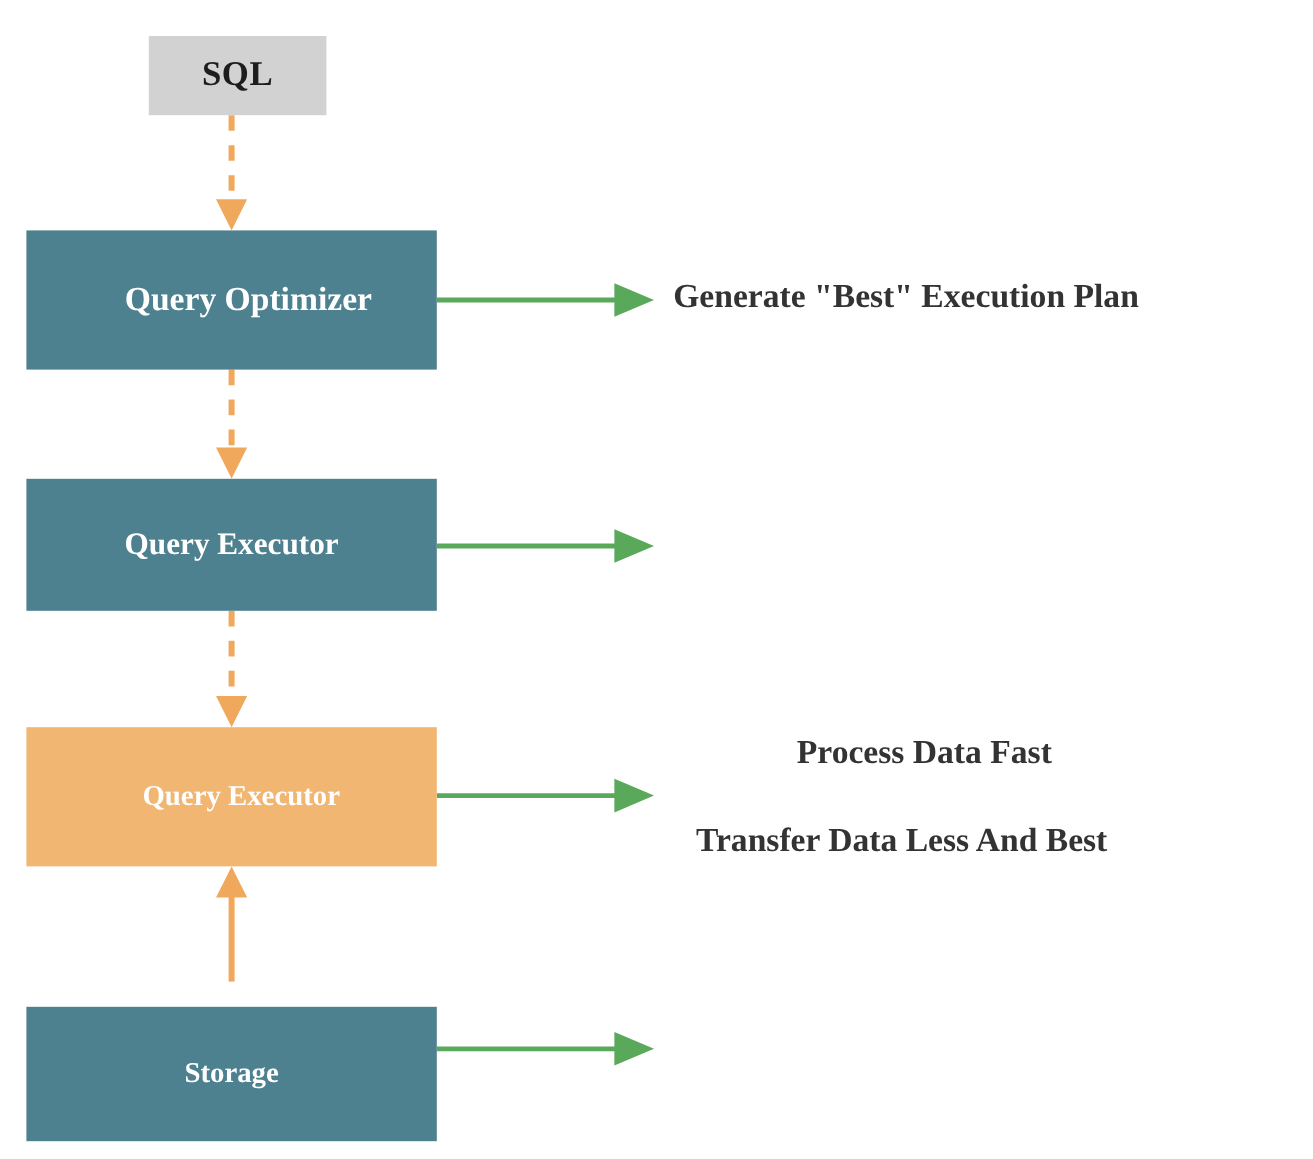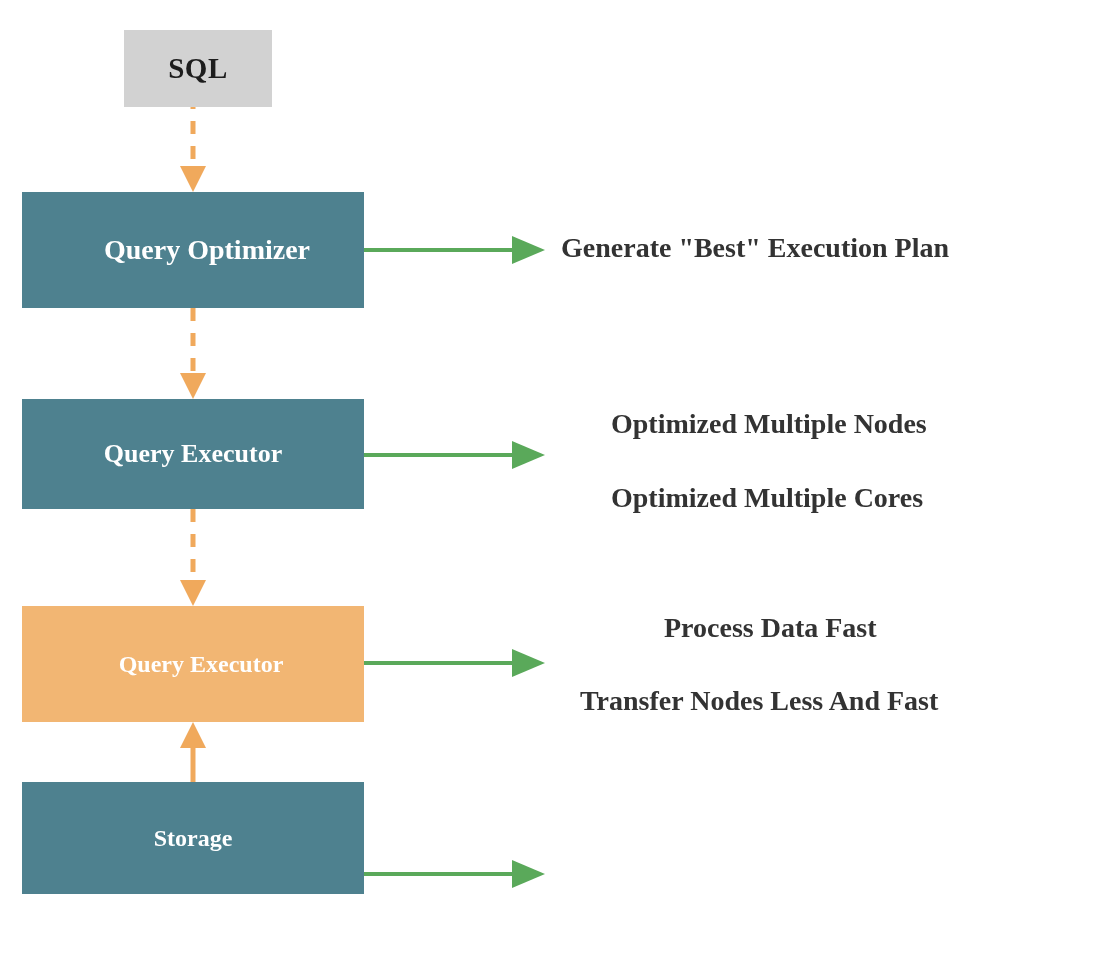--- a/index.html
+++ b/index.html
@@ -24,21 +24,21 @@
     justify-content: center;
     text-align: center;
     font-weight: bold;
     box-sizing: border-box;
     line-height: 1.1;
   }
   .node-sql {
     left: 124px;
     top: 30px;
     width: 148px;
-    height: 77px;
+    height: 66px;
     background: #d2d2d2;
     color: #1d1d1d;
     font-size: 29px;
     letter-spacing: 0.5px;
   }
   .node-optimizer {
     left: 22px;
     top: 192px;
     width: 342px;
     height: 116px;
@@ -61,21 +61,21 @@
     top: 606px;
     width: 342px;
     height: 116px;
     background: #f2b673;
     color: #ffffff;
     font-size: 24px;
     padding-left: 16px;
   }
   .node-storage {
     left: 22px;
-    top: 782px;
+    top: 839px;
     width: 342px;
     height: 112px;
     background: #4e818f;
     color: #ffffff;
     font-size: 24px;
   }
 
   .flow-label {
     position: absolute;
     color: #333333;
@@ -163,22 +163,20 @@
   <div class="node node-executor">
     <span>Query Executor</span>
   </div>
 
   <div class="node node-storage">
     <span>Storage</span>
   </div>
 
   <div class="flow-label lbl-plan">Generate "Best" Execution Plan</div>
 
-  <div class="flow-label lbl-nodes">Optimized Multiple Nodes</div>
 
-  <div class="flow-label lbl-cores">Optimized Multiple Cores</div>
 
   <div class="flow-label lbl-process">Process Data Fast</div>
 
-  <div class="flow-label lbl-transfer">Transfer Nodes Less And Fast</div>
+  <div class="flow-label lbl-transfer">Transfer Data Less And Best</div>
 
 
 </div>
 
 </body></html>

